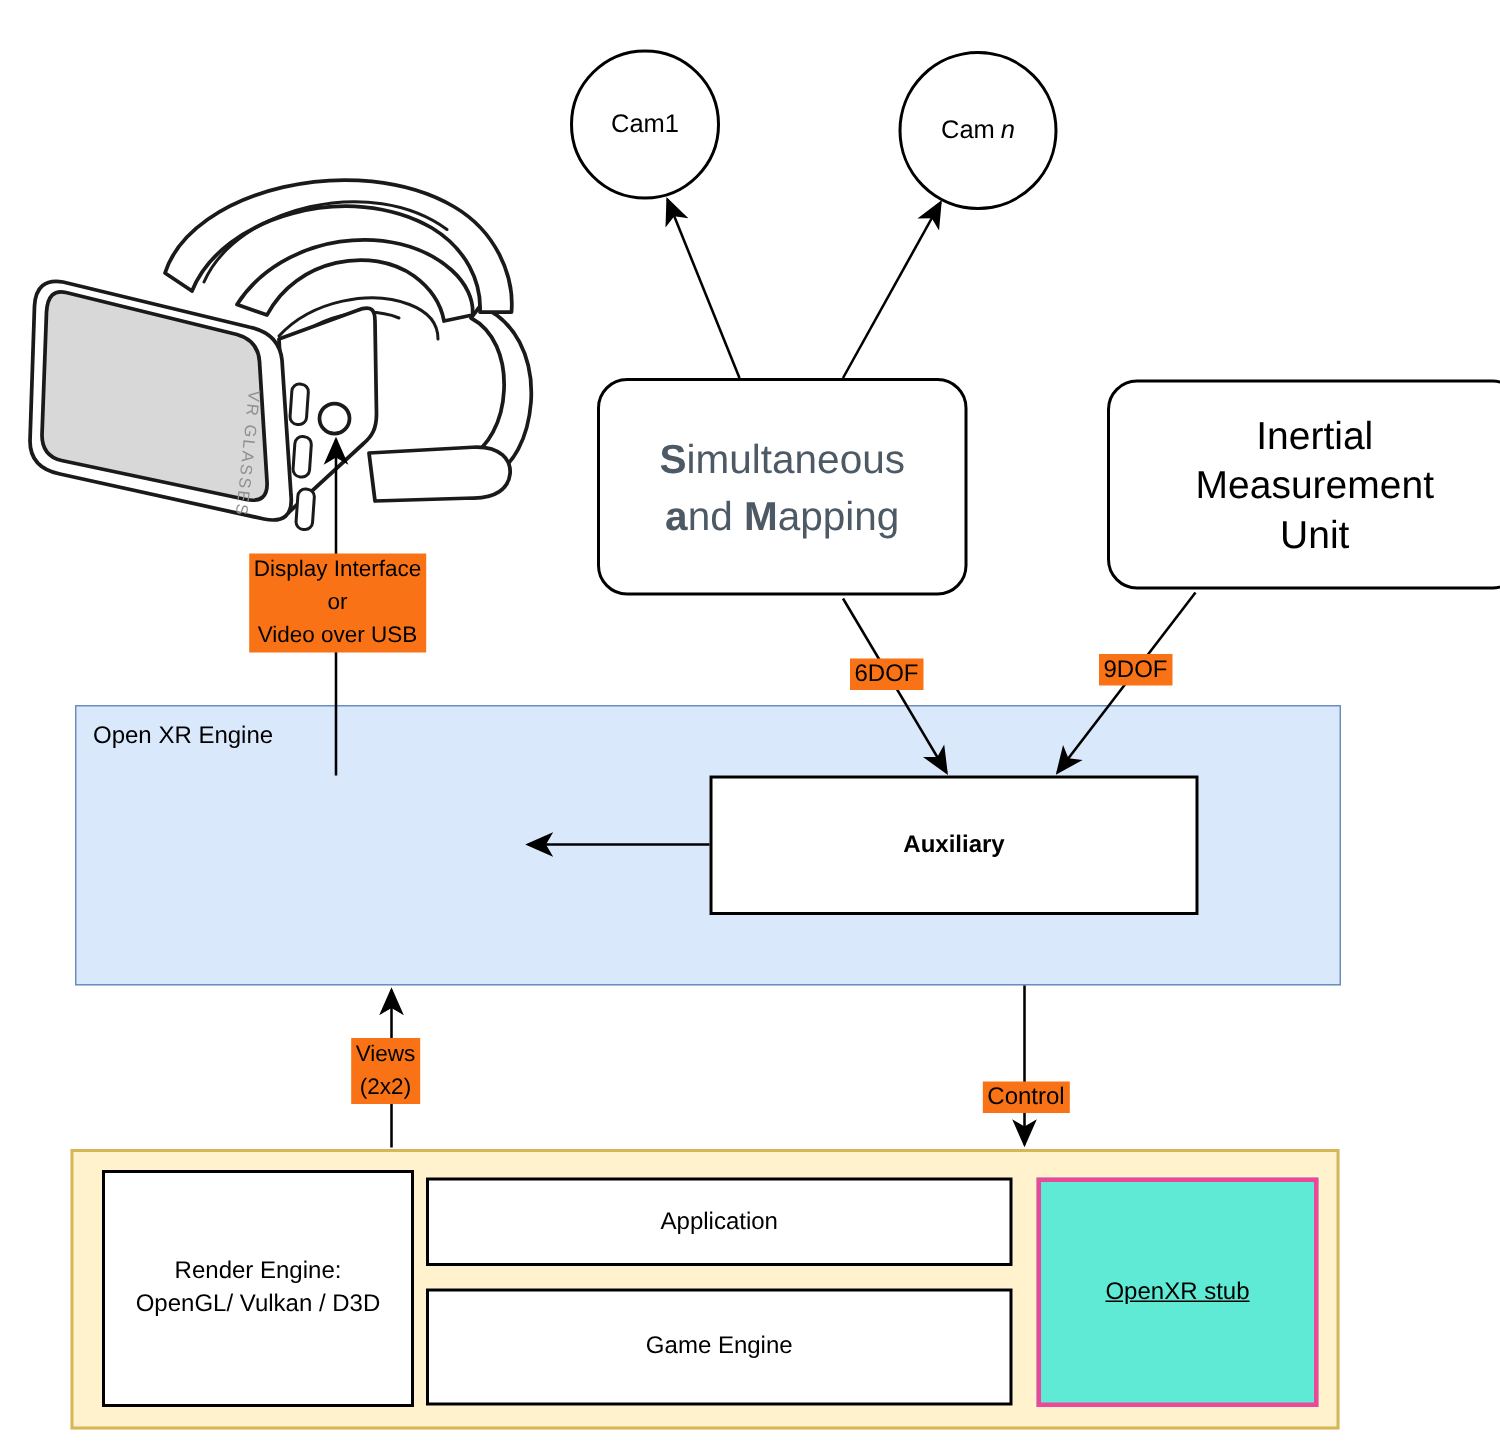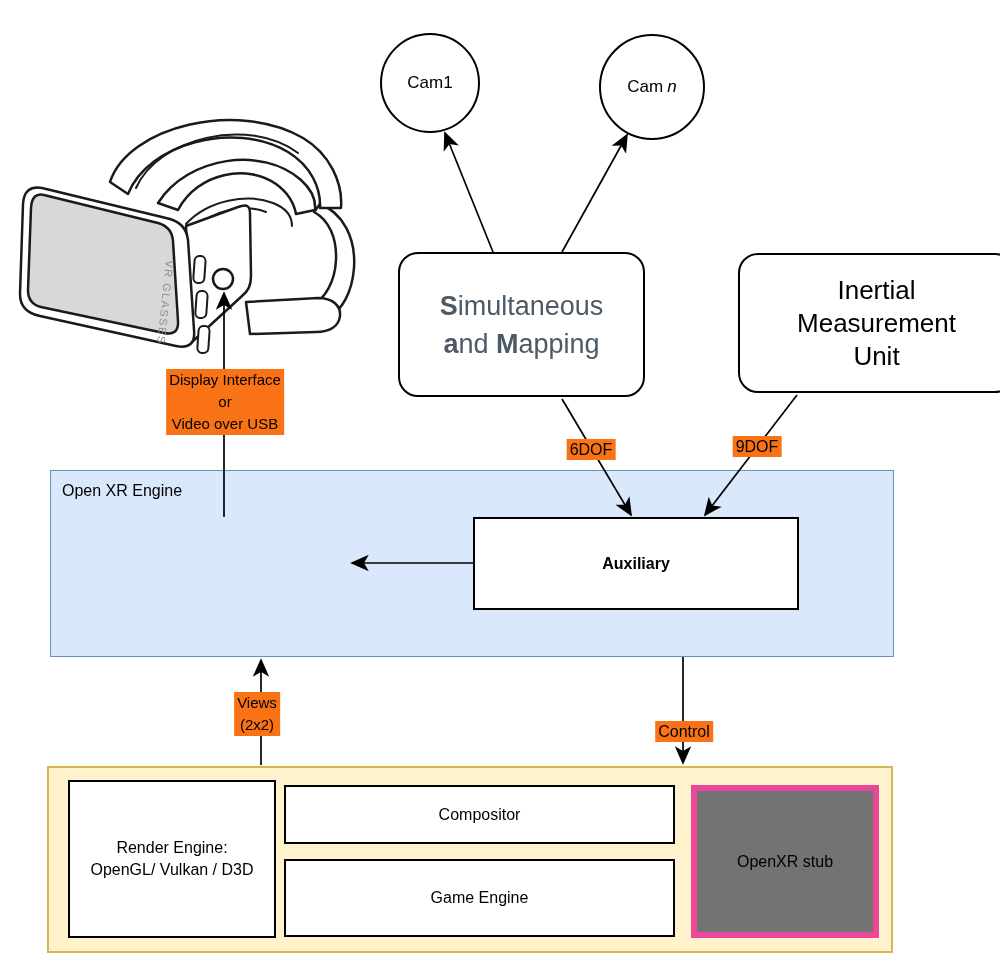--- a/index.html
+++ b/index.html
@@ -13,21 +13,21 @@
     display:flex; flex-direction:column; align-items:center; justify-content:center;
     text-align:center; z-index:2;
   }
   .circle { border-radius:50%; font-size:17px; }
   .rounded { border-radius:20px; }
   .slam-text { font-size:27px; line-height:38px; color:#4d5a66; font-weight:400; }
   .slam-text b { font-weight:700; }
   .imu-text { font-size:26px; line-height:33px; color:#000; }
   .layer-blue { background:#dae8fc; border:1.5px solid #6c8ebf; z-index:1; }
   .layer-yellow { background:#fff2cc; border:2px solid #d6b656; z-index:1; }
-  .stub-green { background:#737373; border:6px solid #ec4899; }
+  .stub-green { background:#5eead4; border:3px solid #ec4899;text-decoration:underline; }
   .box-label { font-size:16px; line-height:22px; }
   .bold { font-weight:700; }
   .layer-title { position:absolute; font-size:16px; z-index:2; }
   .lbl {
     position:absolute; background:#f97316; text-align:center; z-index:4;
     font-size:16px; line-height:21px; padding:0 3px; transform:translateX(-50%);
   }
   .lbl.small { font-size:15px; line-height:22px; }
   svg.overlay { position:absolute; left:0; top:0; z-index:3; pointer-events:none; }
   svg.headset { position:absolute; z-index:1; }
@@ -93,21 +93,21 @@
   </div>
 
   <div class="abs layer-yellow" style="left:47px; top:766px; width:846px; height:187px;"></div>
 
   <div class="abs node" style="left:68px; top:780px; width:208px; height:158px;">
     <div class="box-label">Render Engine:</div>
     <div class="box-label">OpenGL/ Vulkan / D3D</div>
   </div>
 
   <div class="abs node" style="left:284px; top:785px; width:391px; height:59px;">
-    <div class="box-label">Compositor</div>
+    <div class="box-label">Application</div>
   </div>
 
   <div class="abs node" style="left:284px; top:859px; width:391px; height:78px;">
     <div class="box-label">Game Engine</div>
   </div>
 
   <div class="abs node stub-green" style="left:691px; top:785px; width:188px; height:153px;">
     <div class="box-label">OpenXR stub</div>
   </div>
 

